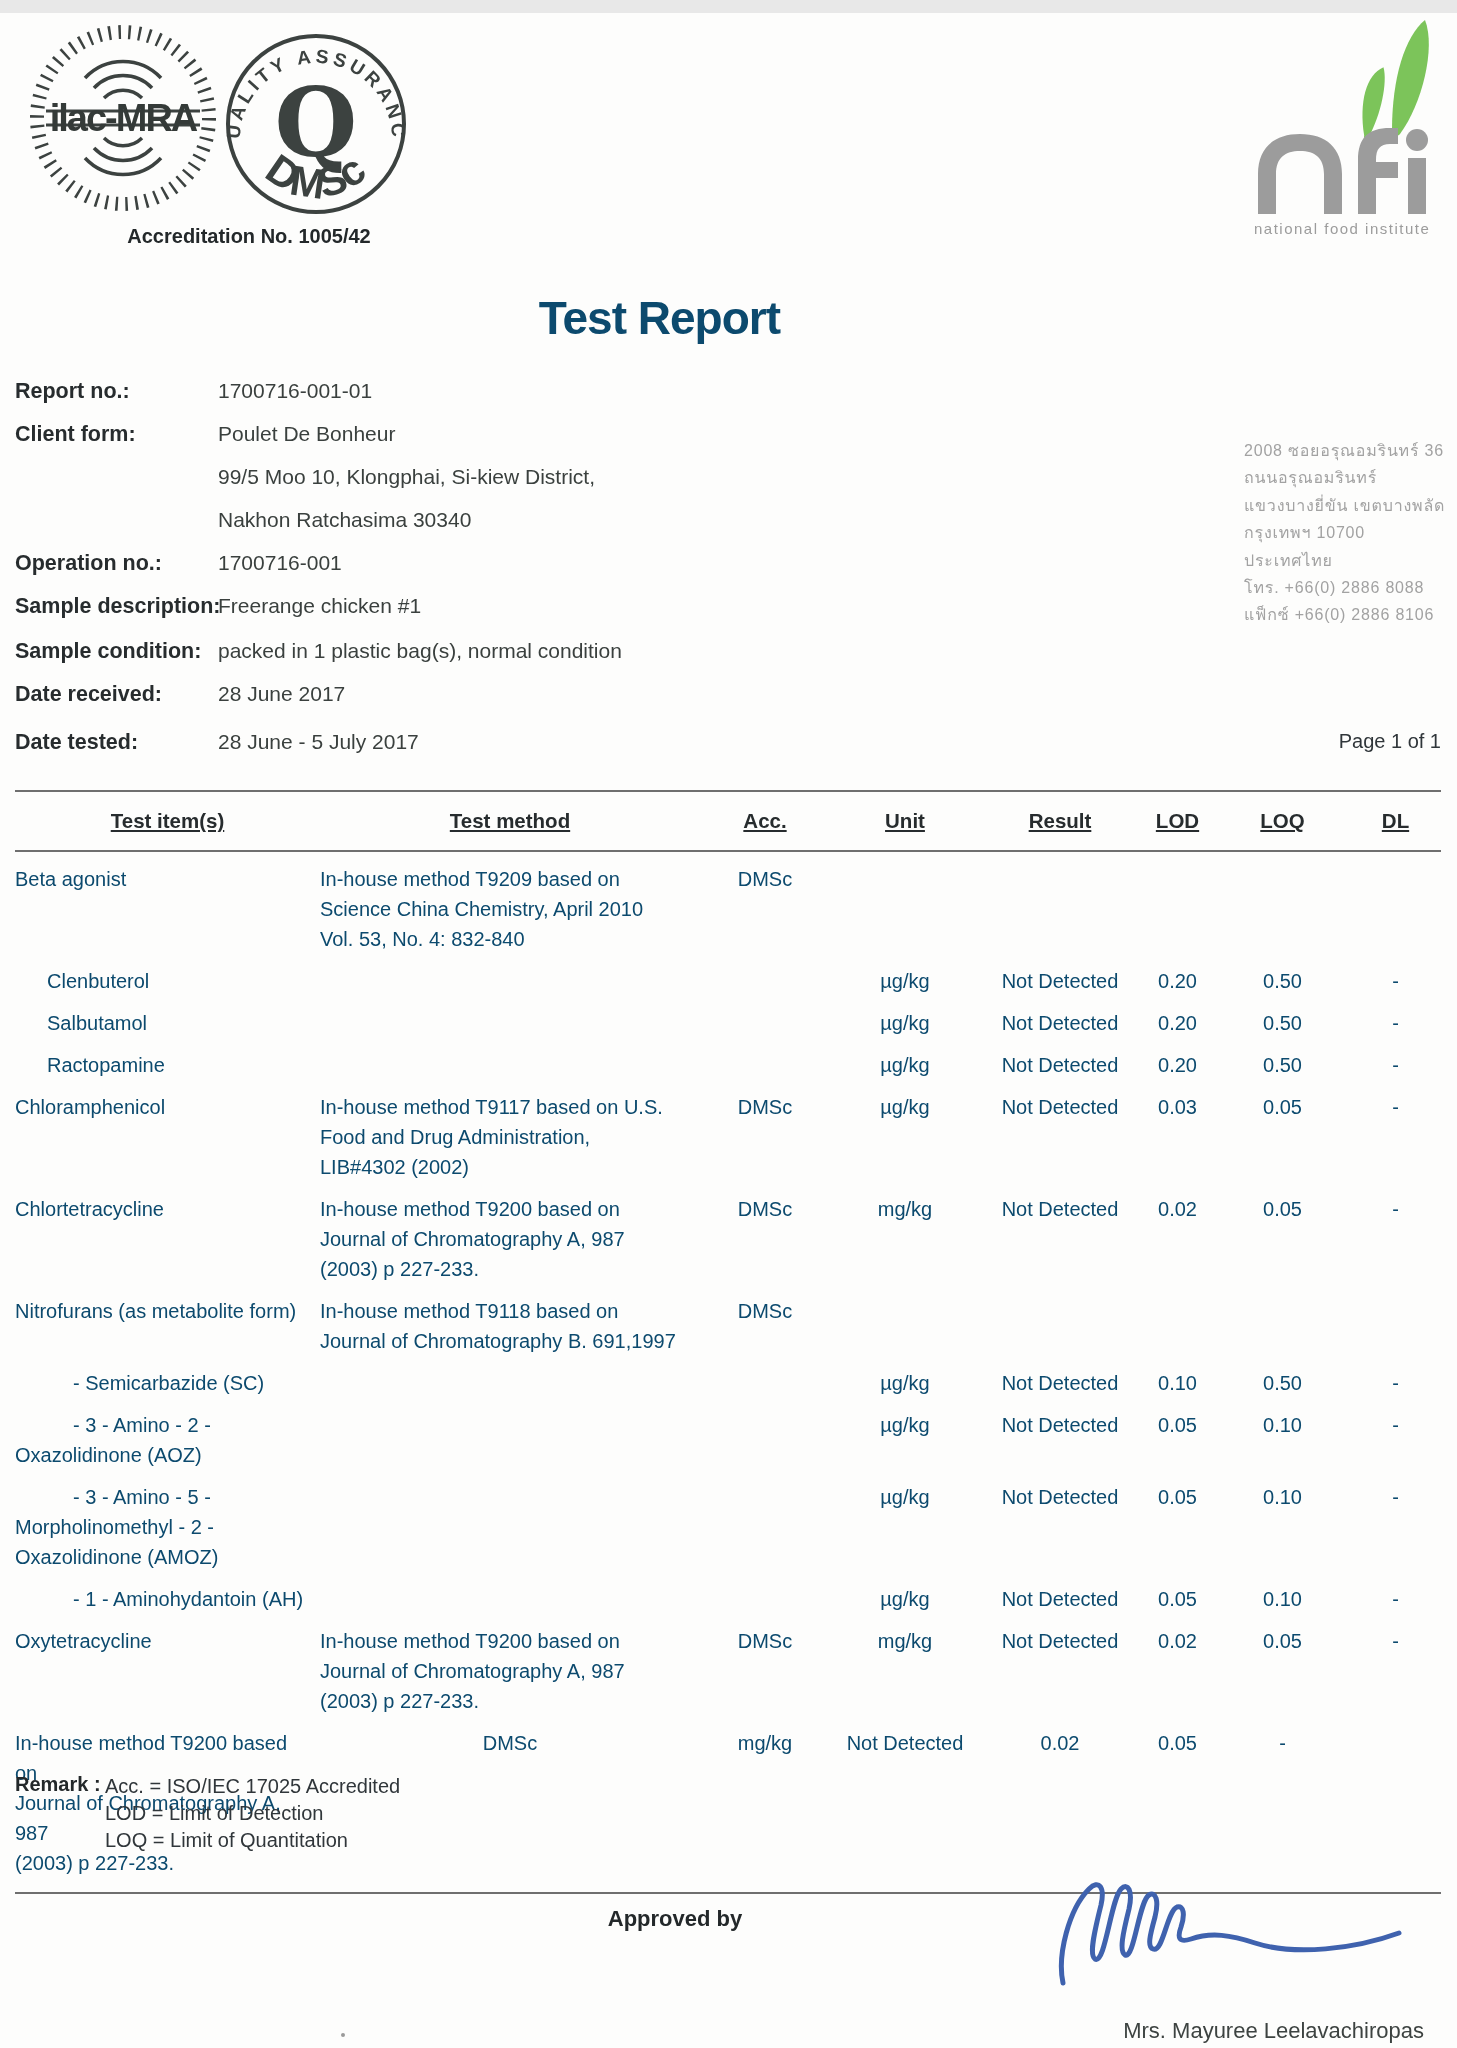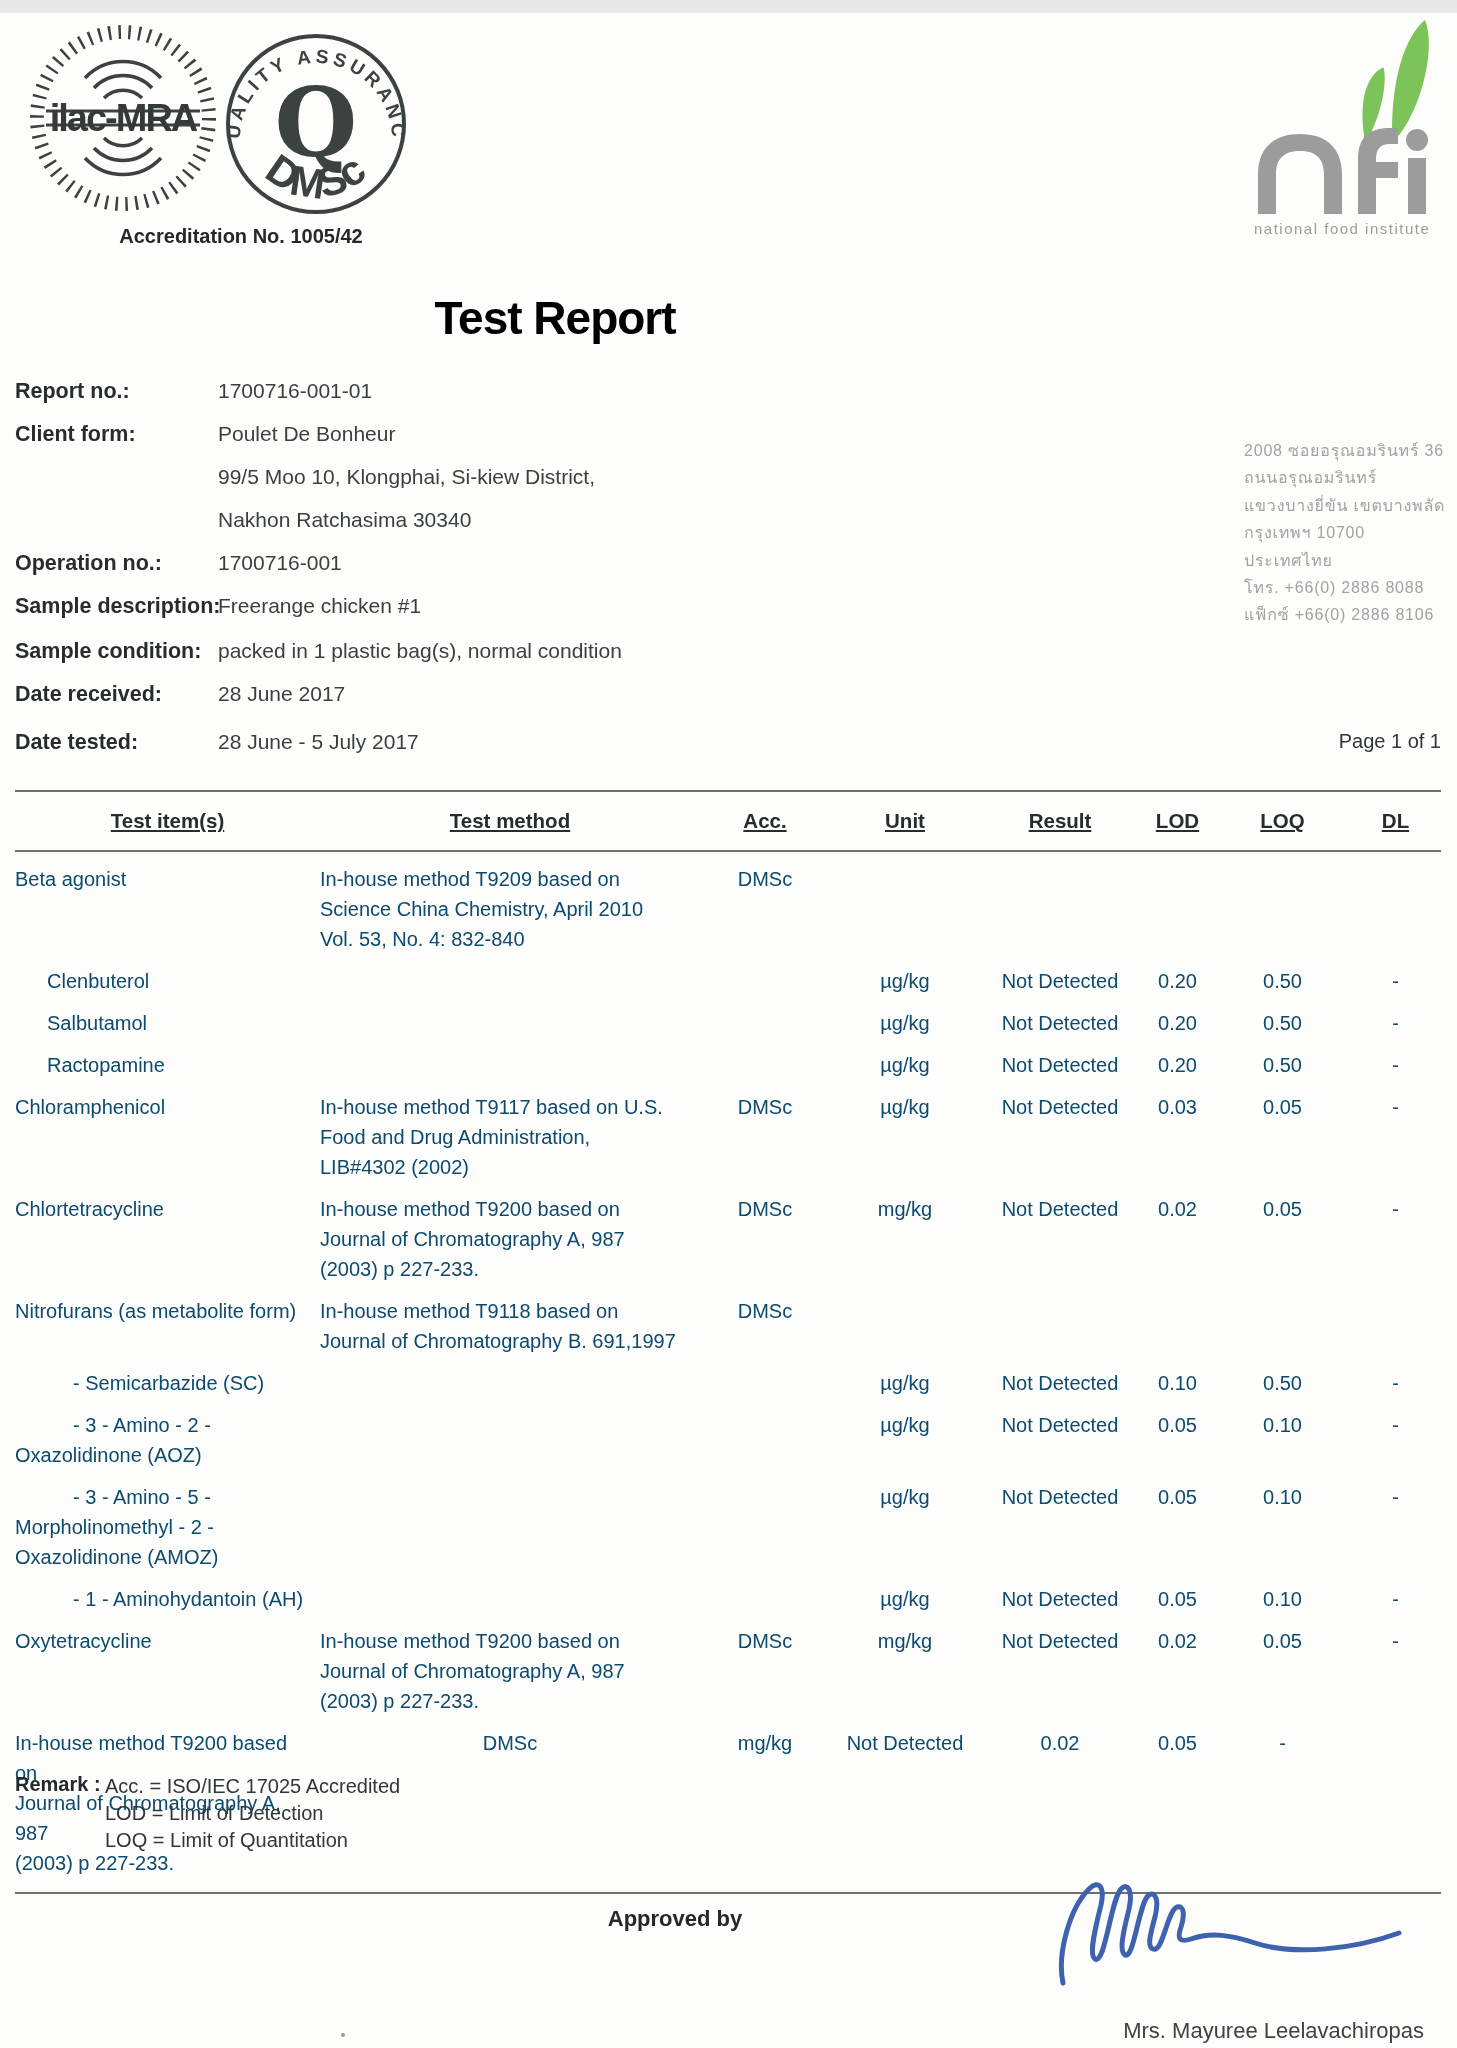--- a/index.html
+++ b/index.html
@@ -5,31 +5,31 @@
   * { margin:0; padding:0; box-sizing:border-box; }
   html,body { background:#e8e8e8; }
   .page {
     position:relative; width:1457px; height:2048px; margin:13px auto;
     background:#fdfdfc; overflow:hidden;
     font-family:"Liberation Sans", sans-serif; color:#3a403e;
   }
   
   .ilac-logo { position:absolute; left:28px; top:5px; }
   .dmsc-logo { position:absolute; left:218px; top:8px; }
-  .accred { position:absolute; left:116px; top:212px; width:250px; text-align:center;
+  .accred { position:absolute; left:124px; top:212px; width:250px; text-align:center;
             font-weight:bold; font-size:20px; color:#23282a; }
   .nfi-box { position:absolute; left:1240px; top:5px; width:210px; }
   .nfi-svg { display:block; }
   .addr { position:absolute; left:1244px; width:212px; font-size:16px; color:#a2a2a2;
           letter-spacing:0.8px; line-height:27.4px; }
   .addr-en { top:255px; }
   .addr-th { top:424px; }
   
-  .title { position:absolute; left:330px; top:278px; width:450px; text-align:center;
-           font-size:46px; font-weight:bold; color:#000000; letter-spacing:-1px; }
+  .title { position:absolute; left:330px; top:278px; width:450px; text-align:right;
+           font-size:46px; font-weight:bold; color:#0c4a6e; letter-spacing:-1px; }
   .fields { position:absolute; left:15px; top:0; width:1100px; }
   .f-row { position:absolute; left:0; width:1100px; }
   .f-label { position:absolute; left:0; top:0; font-weight:bold; font-size:21.5px; color:#272c2e; }
   .f-vals { position:absolute; left:203px; top:0; font-size:21px; color:#3a403e; }
   .f-vals div { height:43px; }
   .page-indicator { position:absolute; right:16px; top:717px; font-size:20px; color:#30363a; }
   
   .tbl { position:absolute; left:15px; top:777px; width:1426px; }
   .t-head {
     display:grid; grid-template-columns:305px 380px 130px 150px 160px 75px 135px 91px;

